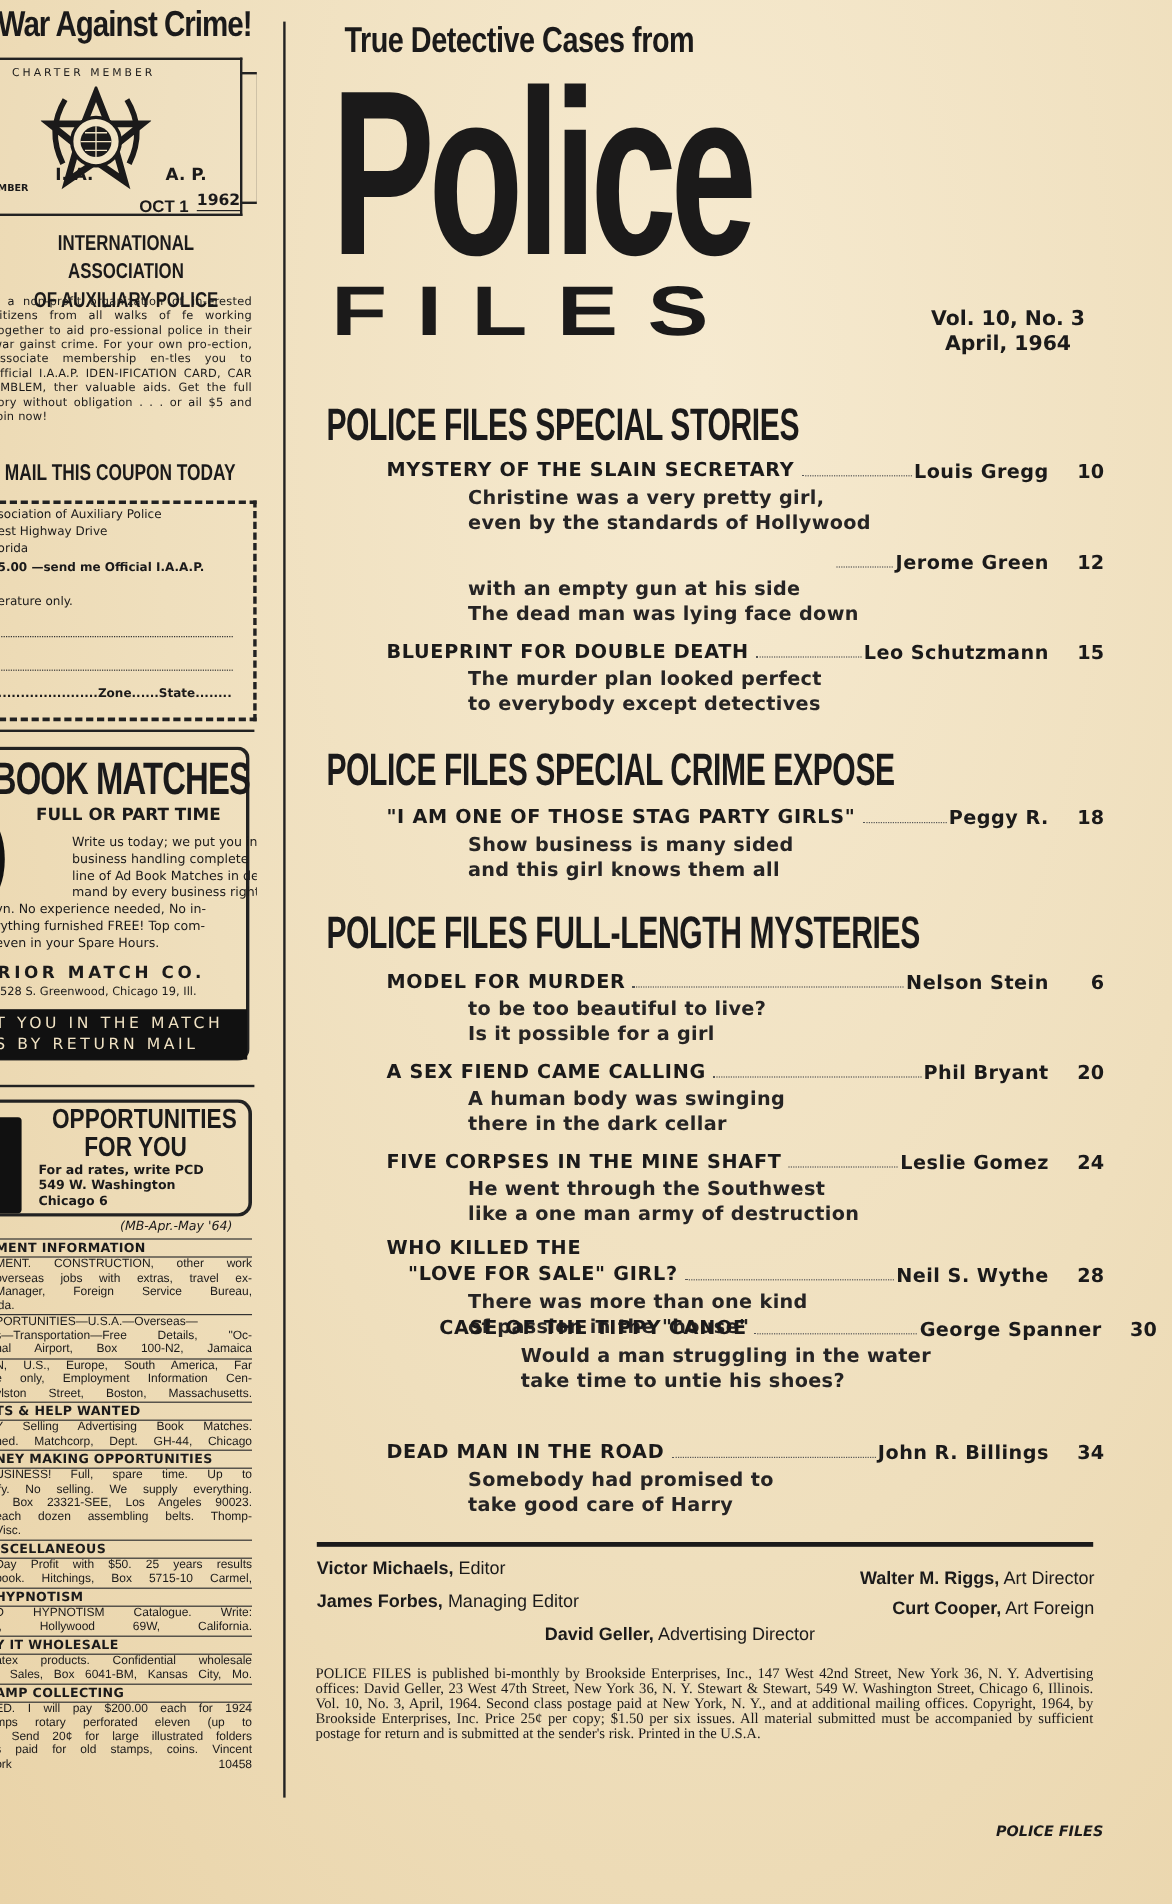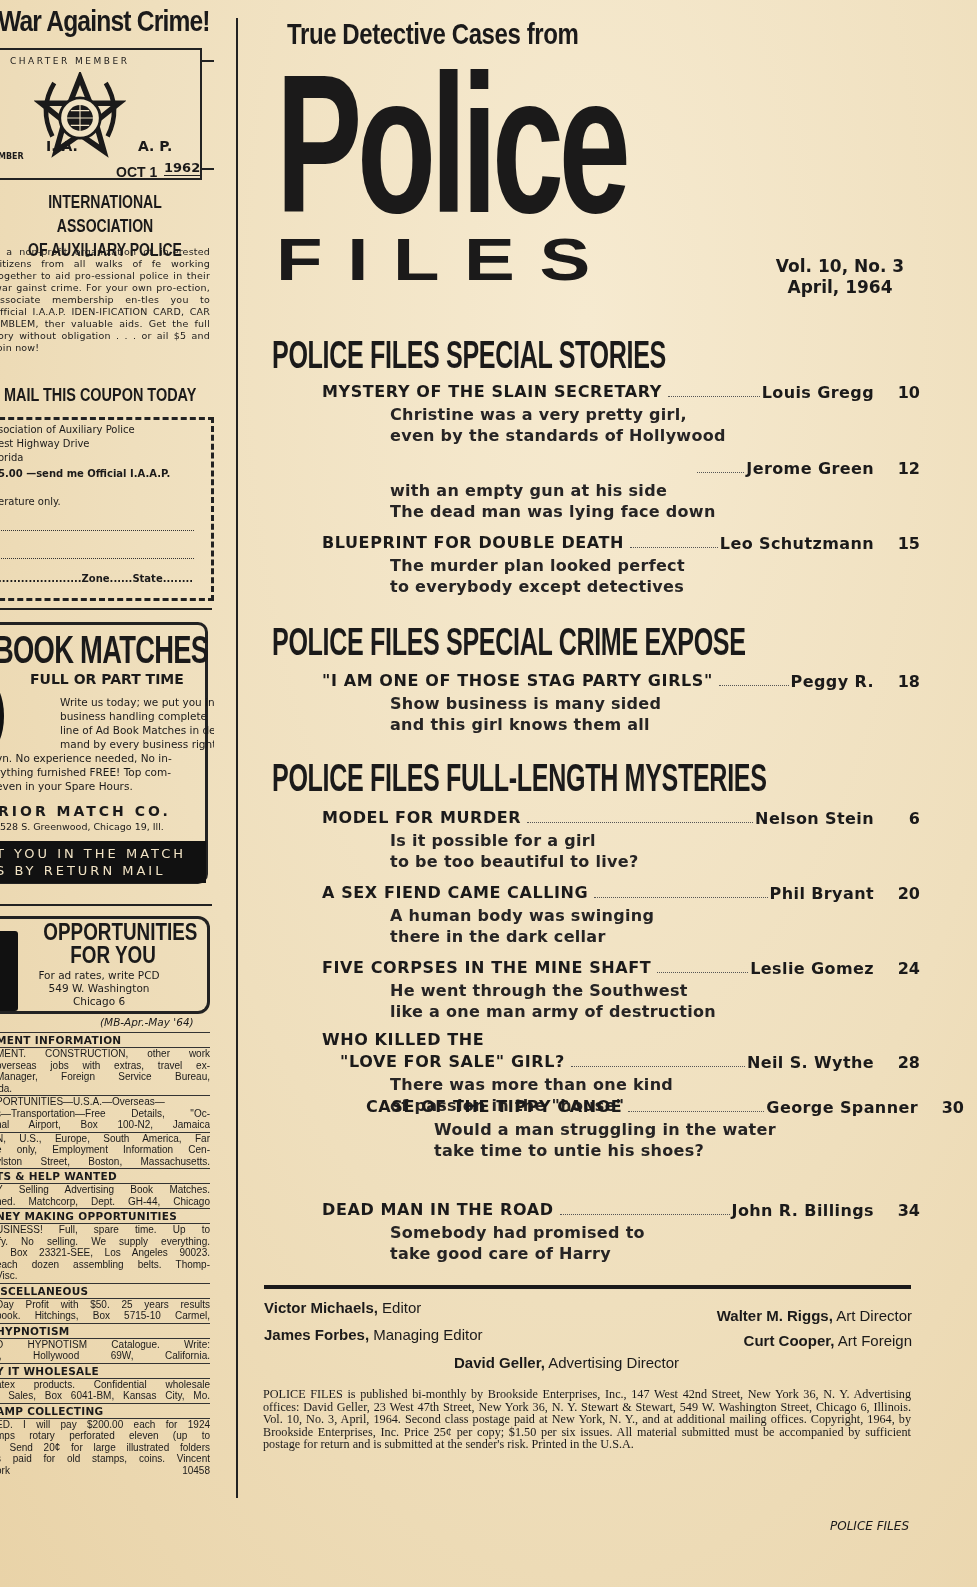--- a/index.html
+++ b/index.html
@@ -90,21 +90,21 @@
   .opp-ad {
     position: absolute; left: -12px; top: 916px; width: 222px; height: 98px;
     border: 3px solid #222; border-left: none; border-radius: 0 12px 12px 0;
   }
   .opp-device { position: absolute; left: 8px; top: 12px; width: 22px; height: 80px; background: #111; border-radius: 3px; }
   .opp-title {
     position: absolute; left: 40px; top: 2px; width: 170px; text-align: center;
     font-family: "Liberation Sans", sans-serif; font-weight: bold; font-size: 23px; line-height: 23px;
     transform: scaleX(0.82);
   }
-  .opp-body { position: absolute; left: 26px; top: 50px; width: 170px; text-align: center; font-size: 10.5px; line-height: 13px; }
+  .opp-body { position: absolute; left: 44px; top: 50px; width: 170px; text-align: left; font-size: 10.5px; line-height: 13px; font-weight: bold; }
   .mb-note { position: absolute; left: 100px; top: 1016px; font-size: 10.5px; font-style: italic; white-space: nowrap; }
 
   .classifieds { position: absolute; left: -4px; top: 1032px; width: 214px; }
   .cl-section { border-top: 1px solid #333; }
   .cl-head { font-weight: bold; font-size: 10.5px; letter-spacing: 0.3px; line-height: 14px; white-space: nowrap; border-bottom: 1px solid #333; }
   .cl-text { font-size: 10px; line-height: 11.5px; white-space: nowrap; overflow: hidden; text-align: right; font-family: "Liberation Sans", sans-serif; padding-bottom: 1px; }
   .cl-text .ln { display: block; text-align: justify; text-align-last: justify; }
 
   
   .kicker {
@@ -138,21 +138,21 @@
   .story-desc { padding-left: 70px; font-weight: bold; font-size: 16px; line-height: 21px; letter-spacing: 0.3px; white-space: nowrap; color: #262424; }
 
   .rule-heavy { position: absolute; left: 264px; top: 1285px; width: 647px; height: 4px; background: #1b1a1a; }
   .staff { position: absolute; font-size: 15px; white-space: nowrap; font-family: "Liberation Sans", sans-serif; }
   .staff b { font-weight: bold; }
   .imprint {
     position: absolute; left: 263px; top: 1388px; width: 648px;
     font-family: "Liberation Serif", serif; font-size: 12.2px; line-height: 12.6px;
     text-align: justify; text-align-last: left;
   }
-  .footer-mark { position: absolute; left: 830px; top: 1519px; font-weight: normal; font-style: italic; font-size: 12px; white-space: nowrap; }
+  .footer-mark { position: absolute; left: 830px; top: 1519px; font-weight: bold; font-style: italic; font-size: 12px; white-space: nowrap; }
 </style>
 </head>
 <body>
 
 <div class="page">
 
   <div class="left-col">
     <div class="war-title">War Against Crime!</div>
 
     <div class="card">
@@ -358,22 +358,22 @@
         <div class="story-desc">and this girl knows them all</div>
       </div>
       <div class="section-title" style="top: 757px;">POLICE FILES FULL-LENGTH MYSTERIES</div>
       <div class="story" style="top: 808px;">
         <div class="story-row">
           <span class="story-title" style="left:2px">MODEL FOR MURDER</span>
           <span class="story-leader" style="left: 207.297px; width: 225.797px;"></span>
           <span class="story-author" style="right:46px">Nelson Stein</span>
           <span class="story-page">6</span>
         </div>
+        <div class="story-desc">to be too beautiful to live?</div>
         <div class="story-desc">Is it possible for a girl</div>
-        <div class="story-desc">to be too beautiful to live?</div>
       </div>
       <div class="story" style="top: 883px;">
         <div class="story-row">
           <span class="story-title" style="left:2px">A SEX FIEND CAME CALLING</span>
           <span class="story-leader" style="left: 274.312px; width: 173.266px;"></span>
           <span class="story-author" style="right:46px">Phil Bryant</span>
           <span class="story-page">20</span>
         </div>
         <div class="story-desc">A human body was swinging</div>
         <div class="story-desc">there in the dark cellar</div>

